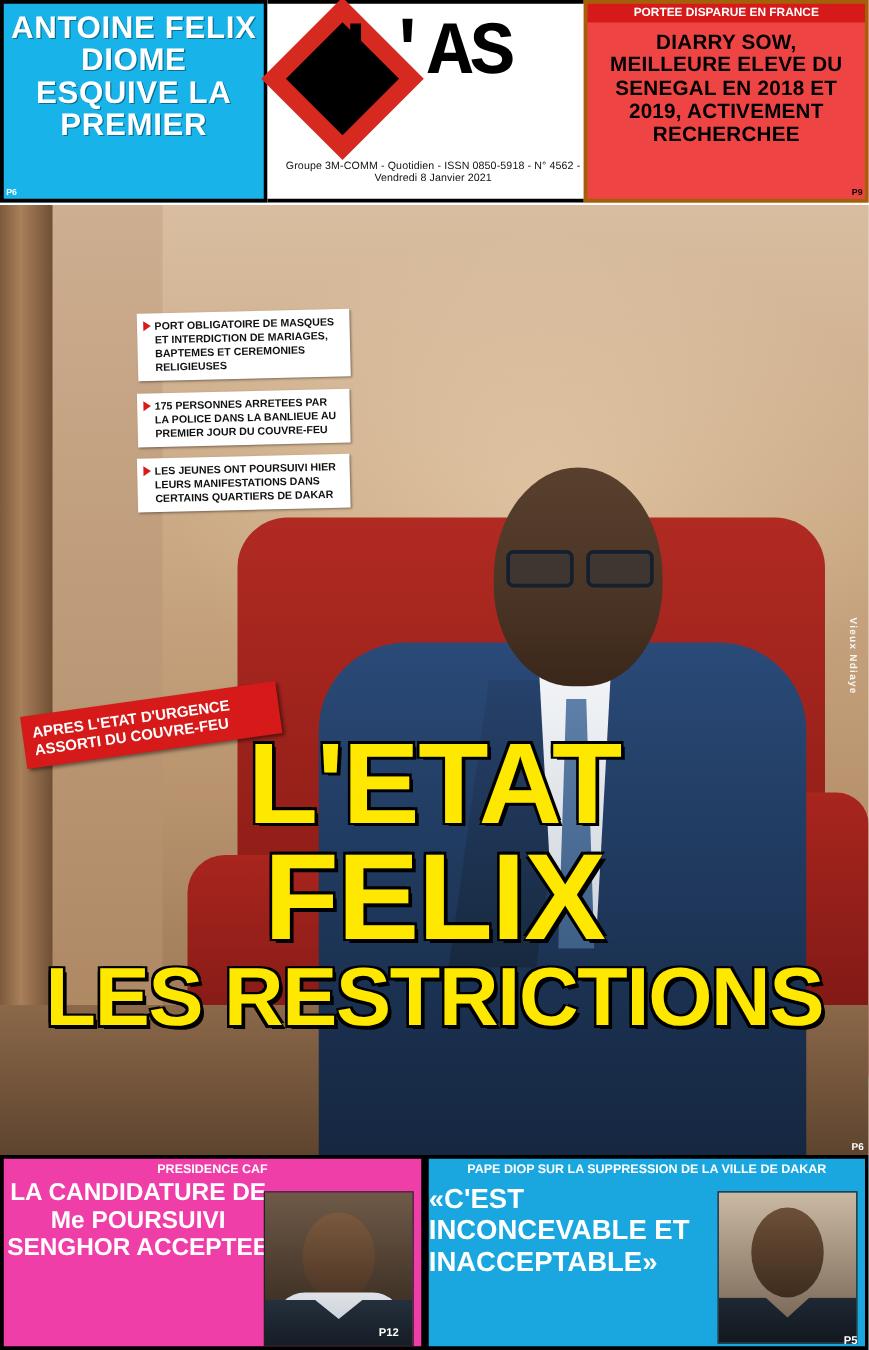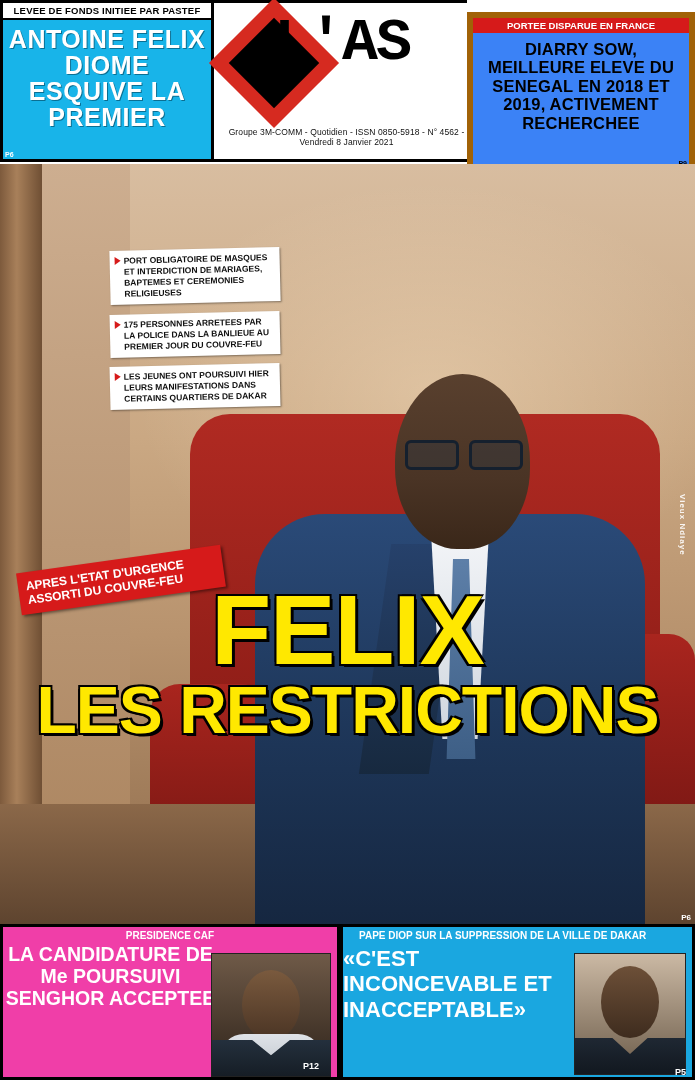--- a/index.html
+++ b/index.html
@@ -50,22 +50,22 @@
     font-weight:bold;font-size:60px;color:#000;letter-spacing:-2px;line-height:1;
   }
   .logo-sub{
     font-size:8.5px;color:#111;text-align:center;margin-top:-6px;font-weight:normal;
     letter-spacing:.1px;
     padding-left:12px;
   }
 
   .tr-box{
     position:absolute;left:467px;top:0;width:228px;height:162px;
-    background:#3b82f6;border:6px solid #a16207;box-sizing:border-box;
-    display:flex;flex-direction:column;align-items:center;margin-top:12px;
+    background:#ef4444;border:3px solid #a16207;box-sizing:border-box;
+    display:flex;flex-direction:column;align-items:center;
   }
   .tr-kicker{
     width:100%;background:#d61a1a;color:#fff;font-weight:bold;font-size:9.5px;
     text-align:center;padding:2px 0;box-sizing:border-box;
   }
   .tr-title{
     color:#000;font-weight:bold;font-size:16.5px;line-height:1.12;text-align:center;
     margin-top:7px;padding:0 5px;letter-spacing:.2px;
   }
   .tr-pagetag{position:absolute;right:2px;bottom:1px;font-size:7px;color:#000;font-weight:bold;}
@@ -210,21 +210,21 @@
     background:linear-gradient(180deg,#24303d,#141b23);
     clip-path:polygon(0 0,34% 0,50% 38%,66% 0,100% 0,100% 100%,0 100%);
   }
   .bl-page{position:absolute;right:18px;bottom:6px;font-size:9px;font-weight:bold;color:#fff;}
 
   .br{
     position:absolute;left:340px;top:0;width:355px;height:156px;background:#1aa7e0;
     border:3px solid #000;box-sizing:border-box;
   }
   .br-kicker{
-    text-align:left;color:#fff;font-weight:bold;font-size:10px;padding:3px 16px 1px;
+    text-align:center;color:#fff;font-weight:bold;font-size:10px;padding:3px 5px 1px;
   }
   .br-title{
     color:#ffffff;font-weight:bold;font-size:22px;line-height:1.15;text-align:left;
     width:240px;padding-top:4px;
   }
   .br-photo{
     position:absolute;right:6px;top:26px;width:110px;height:120px;
     background:linear-gradient(180deg,#cbb9a4,#6b5b49);overflow:hidden;border:1px solid #222;
   }
   .br-photo .face{
@@ -239,21 +239,20 @@
   .br-page{position:absolute;right:6px;bottom:0;font-size:9px;font-weight:bold;color:#fff;}
 </style>
 </head>
 <body>
 
 <div class="page">
 
   <div class="topstrip">
 
     <div class="tl-box">
-      <div class="tl-kicker">LEVEE DE FONDS INITIEE PAR PASTEF</div>
       <div class="tl-title">ANTOINE FELIX DIOME ESQUIVE LA PREMIER</div>
       <div class="tl-pagetag">P6</div>
     </div>
 
     <div class="logo-box">
       <div class="logo-wrap">
         <div class="diamond"></div>
         <div class="logo-text">L'AS</div>
       </div>
       <div class="logo-sub">Groupe 3M-COMM - Quotidien - ISSN 0850-5918 - N° 4562 - Vendredi 8 Janvier 2021</div>
@@ -288,20 +287,21 @@
 
     <div class="bullets">
       <div class="bullet">PORT OBLIGATOIRE DE MASQUES ET INTERDICTION DE MARIAGES, BAPTEMES ET CEREMONIES RELIGIEUSES</div>
       <div class="bullet">175 PERSONNES ARRETEES PAR LA POLICE DANS LA BANLIEUE AU PREMIER JOUR DU COUVRE-FEU</div>
       <div class="bullet">LES JEUNES ONT POURSUIVI HIER LEURS MANIFESTATIONS DANS CERTAINS QUARTIERS DE DAKAR</div>
     </div>
 
     <div class="angled">APRES L'ETAT D'URGENCE ASSORTI DU COUVRE-FEU</div>
 
     <div class="headline">
+      <div class="h1">L'ETAT</div>
       <div class="h2">FELIX</div>
       <div class="h3">LES RESTRICTIONS</div>
     </div>
 
     <div class="p6">P6</div>
   </div>
 
   <div class="bottom">
 
     <div class="bl">

